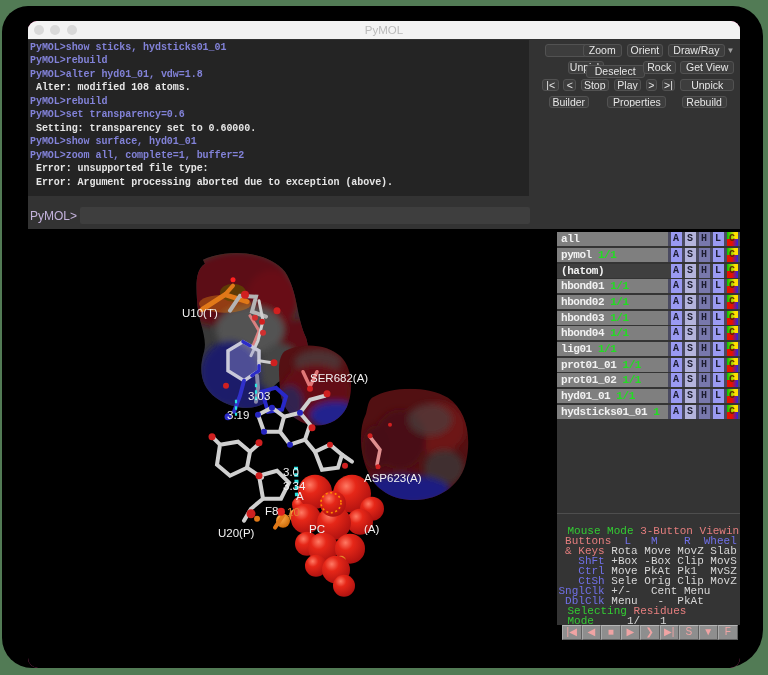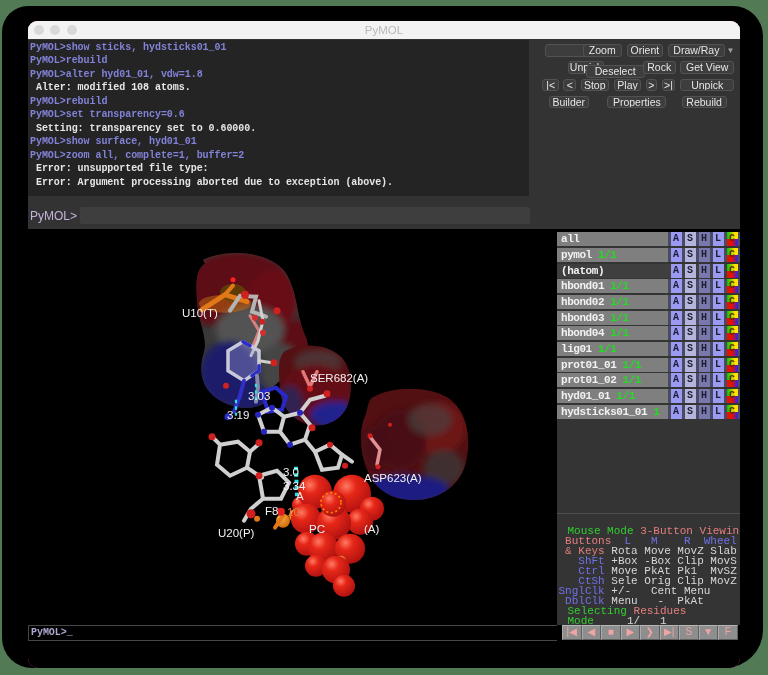--- a/index.html
+++ b/index.html
@@ -405,18 +405,15 @@
         <div class="vbtn">|◀</div>
           <div class="vbtn">◀</div>
           <div class="vbtn">■</div>
           <div class="vbtn">▶</div>
           <div class="vbtn">❯</div>
           <div class="vbtn">▶|</div>
           <div class="vbtn">S</div>
           <div class="vbtn">▼</div>
           <div class="vbtn">F</div>
       </div>
-      <div id="bottombar">
-          <div id="bottomprompt">PyMOL&gt;_</div>
-        </div>
     </div>
   </div>
 </div>
 
 </body></html>

